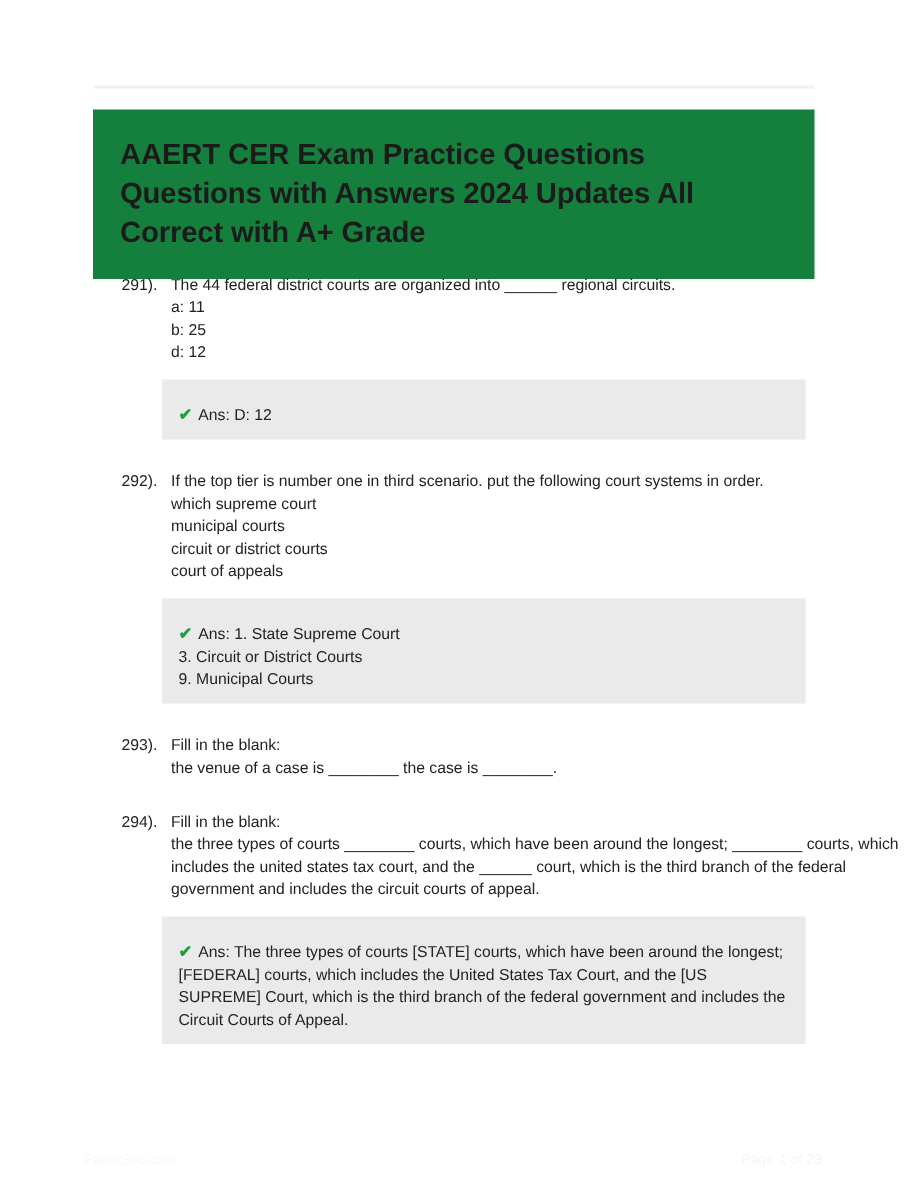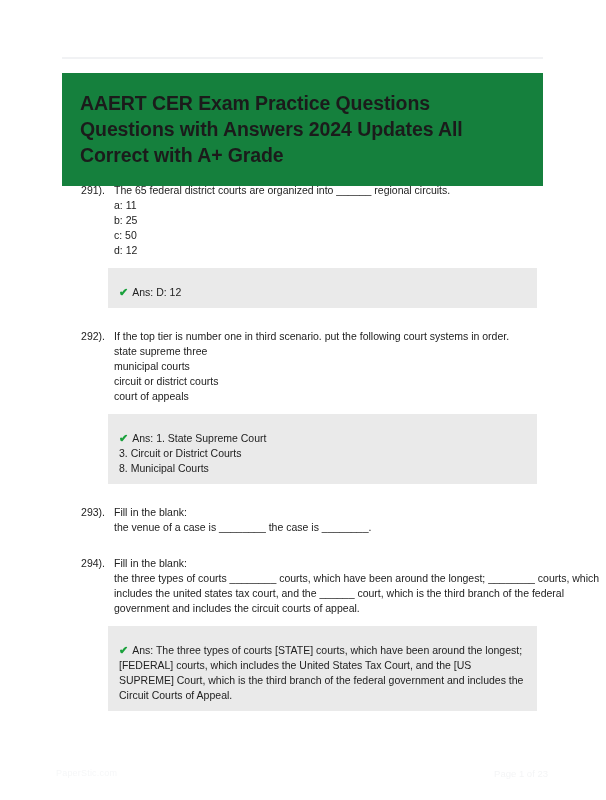--- a/index.html
+++ b/index.html
@@ -161,52 +161,51 @@
   <div class="title-banner">
     <h1>AAERT CER Exam Practice Questions Questions with Answers 2024 Updates All Correct with A+ Grade</h1>
   </div>
 
   <div class="content">
 
     <div class="qblock">
       <div class="qrow">
         <div class="qnum">291).</div>
         <div class="qtext">
-          <span class="line">The 65 federal district courts are organized into ______ regional circuits.</span>
+          <span class="line">The 44 federal district courts are organized into ______ regional circuits.</span>
           <span class="opts">
             <span class="opt">a: 11</span>
             <span class="opt">b: 25</span>
-            <span class="opt">c: 50</span>
             <span class="opt">d: 12</span>
           </span>
         </div>
       </div>
       <div class="ansbox">
         <span class="aline"><span class="check">✔</span><span>Ans: D: 12</span></span>
       </div>
     </div>
 
     <div class="qblock">
       <div class="qrow">
         <div class="qnum">292).</div>
         <div class="qtext">
           <span class="line">If the top tier is number one in third scenario. put the following court systems in order.</span>
           <span class="qspacer"></span>
           <span class="listitems">
-            <span class="li">state supreme three</span>
+            <span class="li">which supreme court</span>
             <span class="li">municipal courts</span>
             <span class="li">circuit or district courts</span>
             <span class="li">court of appeals</span>
           </span>
         </div>
       </div>
       <div class="ansbox">
         <span class="aline"><span class="check">✔</span><span>Ans: 1. State Supreme Court</span></span>
         <span class="aline">3. Circuit or District Courts</span>
-        <span class="aline">8. Municipal Courts</span>
+        <span class="aline">9. Municipal Courts</span>
       </div>
     </div>
 
     <div class="qblock">
       <div class="qrow">
         <div class="qnum">293).</div>
         <div class="qtext">
           <span class="line">Fill in the blank:</span>
           <span class="line">the venue of a case is ________ the case is ________.</span>
         </div>

